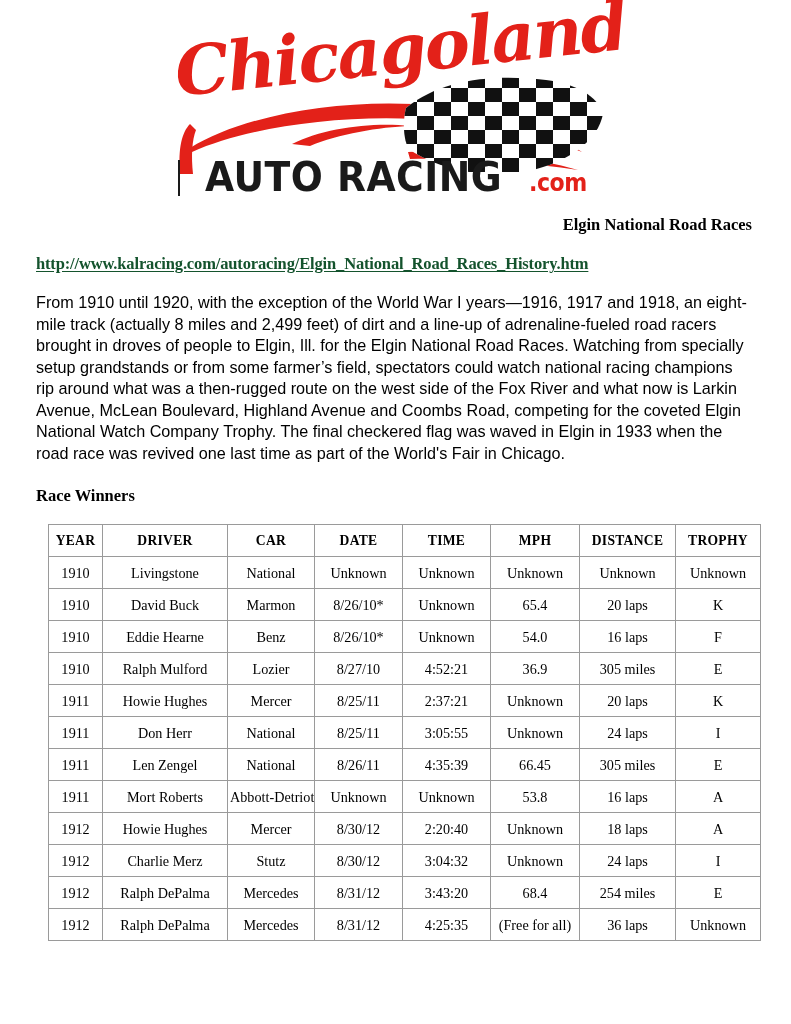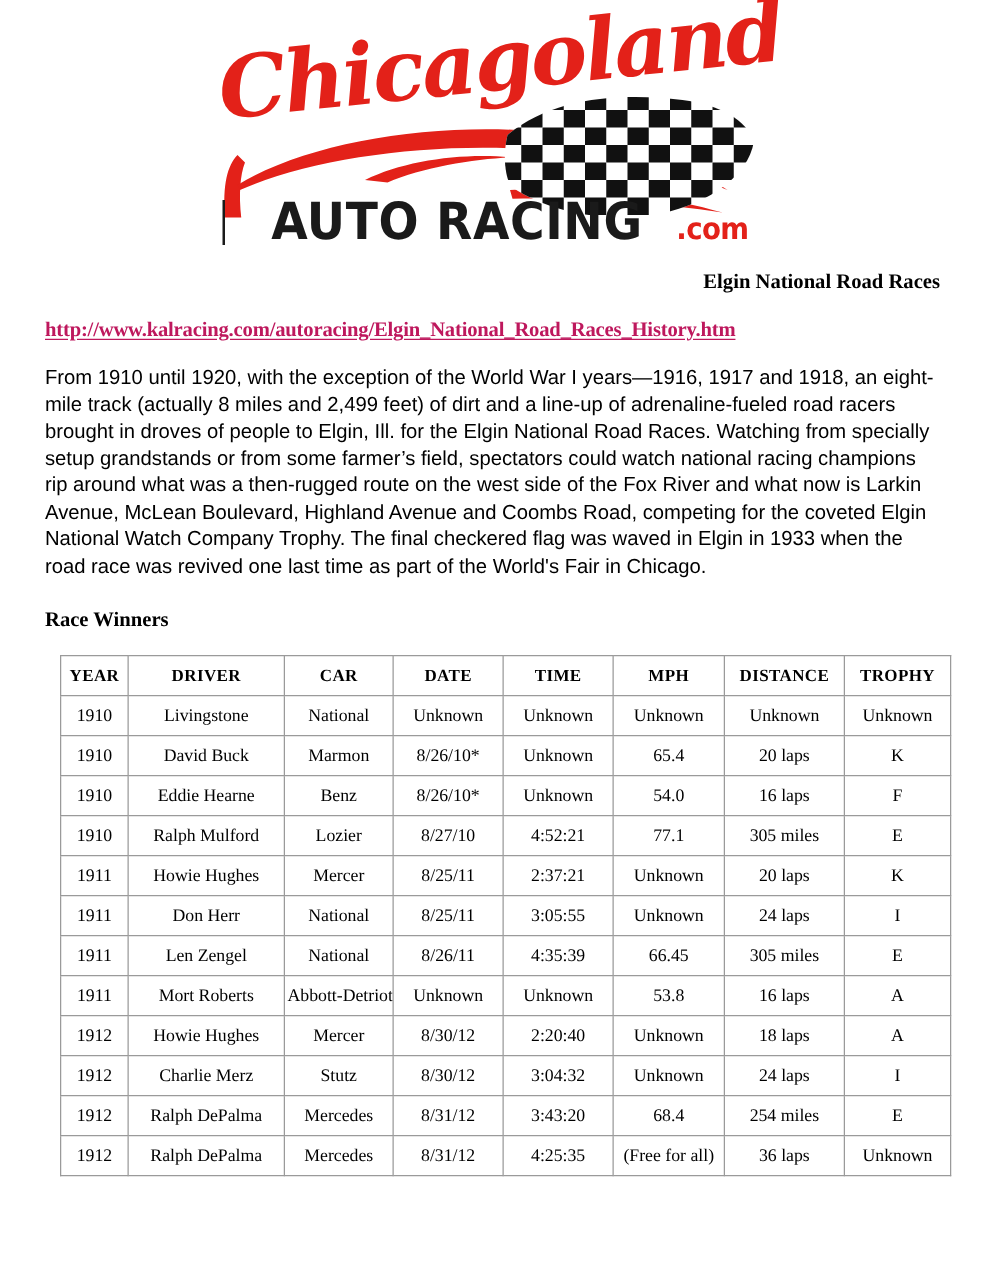--- a/index.html
+++ b/index.html
@@ -59,21 +59,21 @@
   }
   .logo-flag-svg {
     position: absolute;
     left: 228px;
     top: 48px;
     width: 205px;
     height: 105px;
   }
   .logo-bottom {
     position: absolute;
-    left: 45px;
+    left: 33px;
     top: 128px;
     width: 390px;
     height: 46px;
     white-space: nowrap;
   }
   .logo-auto {
     font-family: "DejaVu Sans", sans-serif;
     font-weight: bold;
     font-size: 41px;
     line-height: 46px;
@@ -123,21 +123,21 @@
   }
   .url-line {
     margin: 0 0 18px 0;
     font-size: 0;
   }
   .url-link {
     font-family: "Liberation Serif", serif;
     font-weight: bold;
     font-size: 16.5px;
     line-height: 21px;
-    color: #be185d;
+    color: #14532d;
     text-decoration: underline;
     text-underline-offset: 2px;
     cursor: pointer;
     white-space: nowrap;
     letter-spacing: -0.15px;
   }
   .datestamp {
     font-family: "Liberation Serif", serif;
     font-weight: bold;
     font-size: 16.5px;
@@ -354,21 +354,21 @@
             <td>54.0</td>
             <td>16 laps</td>
             <td>F</td>
           </tr>
           <tr>
             <td>1910</td>
             <td>Ralph Mulford</td>
             <td>Lozier</td>
             <td>8/27/10</td>
             <td>4:52:21</td>
-            <td>77.1</td>
+            <td>36.9</td>
             <td>305 miles</td>
             <td>E</td>
           </tr>
           <tr>
             <td>1911</td>
             <td>Howie Hughes</td>
             <td>Mercer</td>
             <td>8/25/11</td>
             <td>2:37:21</td>
             <td>Unknown</td>

